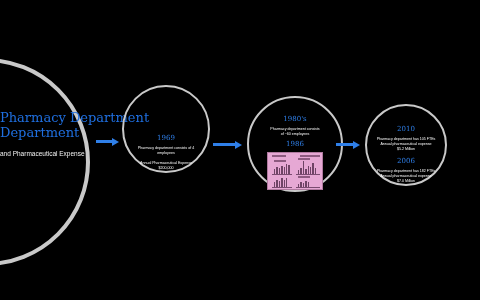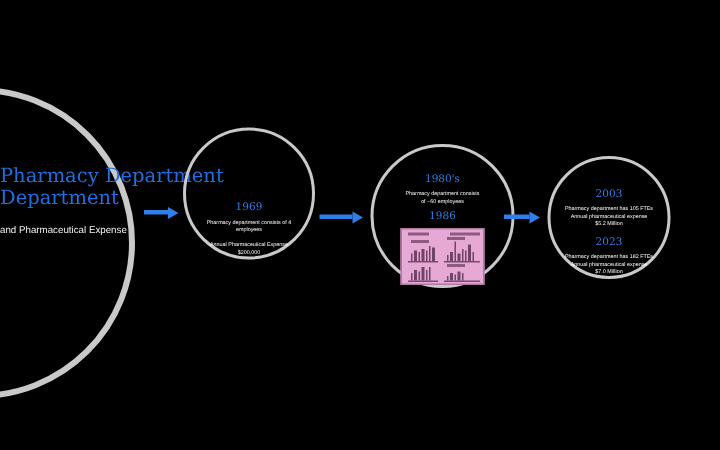--- a/index.html
+++ b/index.html
@@ -277,26 +277,26 @@
       </div>
     </div>
   </div>
 
   <div class="arrow arrow-3">
     <span class="shaft"></span>
     <span class="head"></span>
   </div>
 
   <div class="node node-3">
-    <div class="year">2003</div>
+    <div class="year">2010</div>
     <div class="gap-sm"></div>
     <div class="body-line">Pharmacy department has 105 FTEs</div>
     <div class="body-line">Annual pharmaceutical expense</div>
     <div class="body-line">$5.2 Million</div>
     <div class="gap-md"></div>
-    <div class="year">2023</div>
+    <div class="year">2006</div>
     <div class="gap-sm"></div>
     <div class="body-line">Pharmacy department has 182 FTEs</div>
     <div class="body-line">Annual pharmaceutical expense</div>
     <div class="body-line">$7.0 Million</div>
   </div>
 
 </div>
 
 </body></html>

